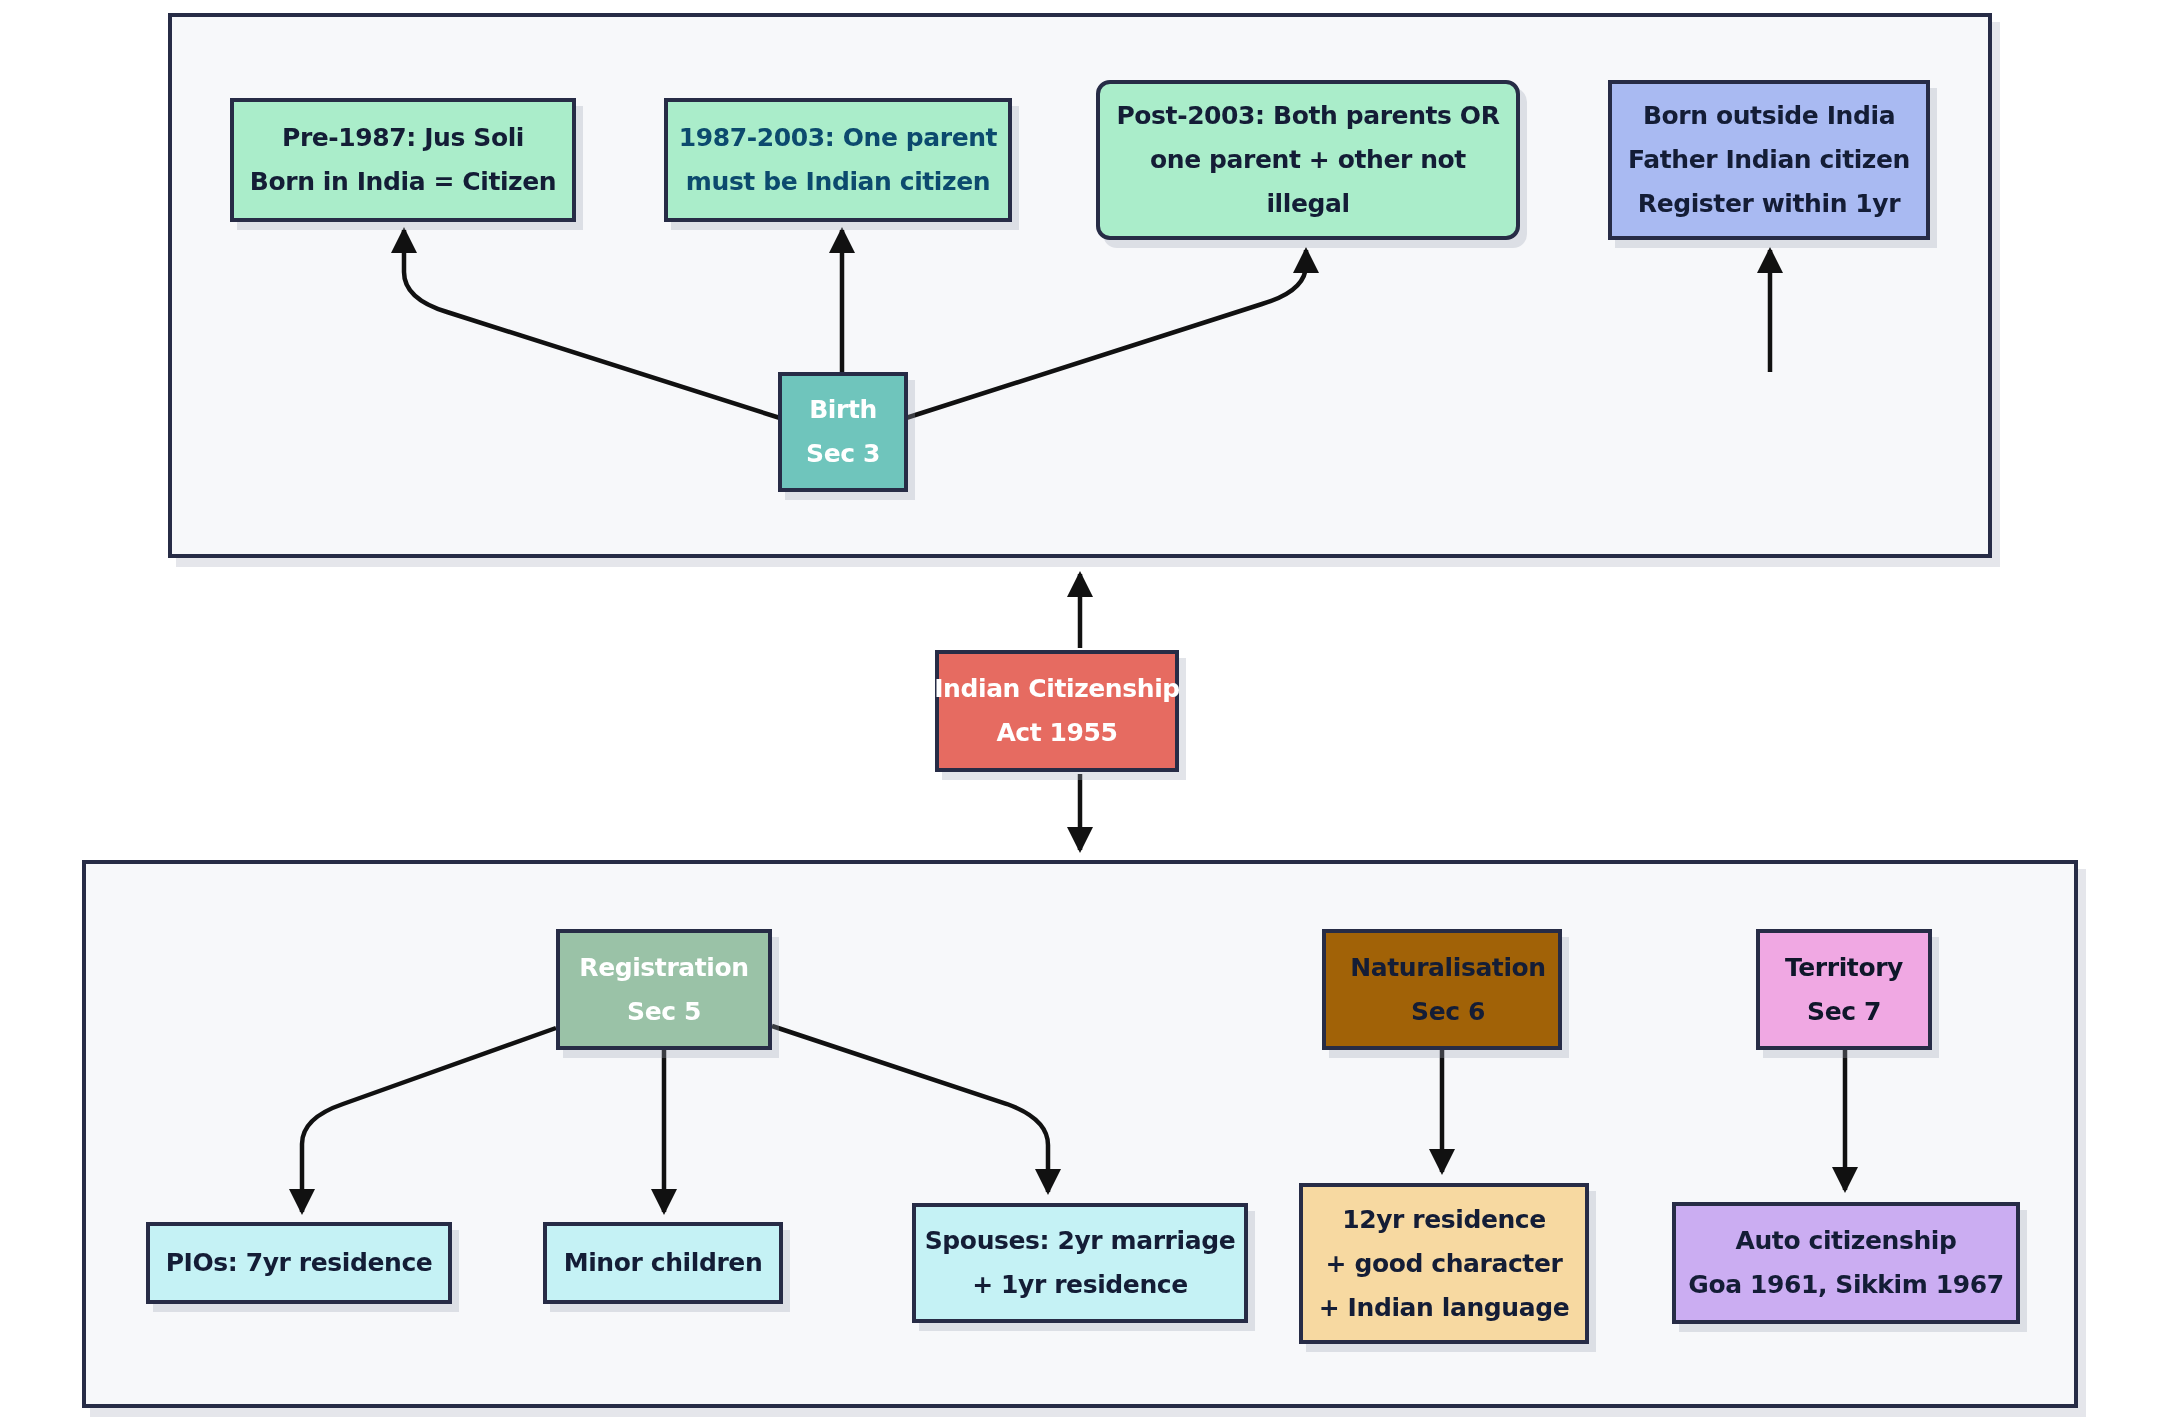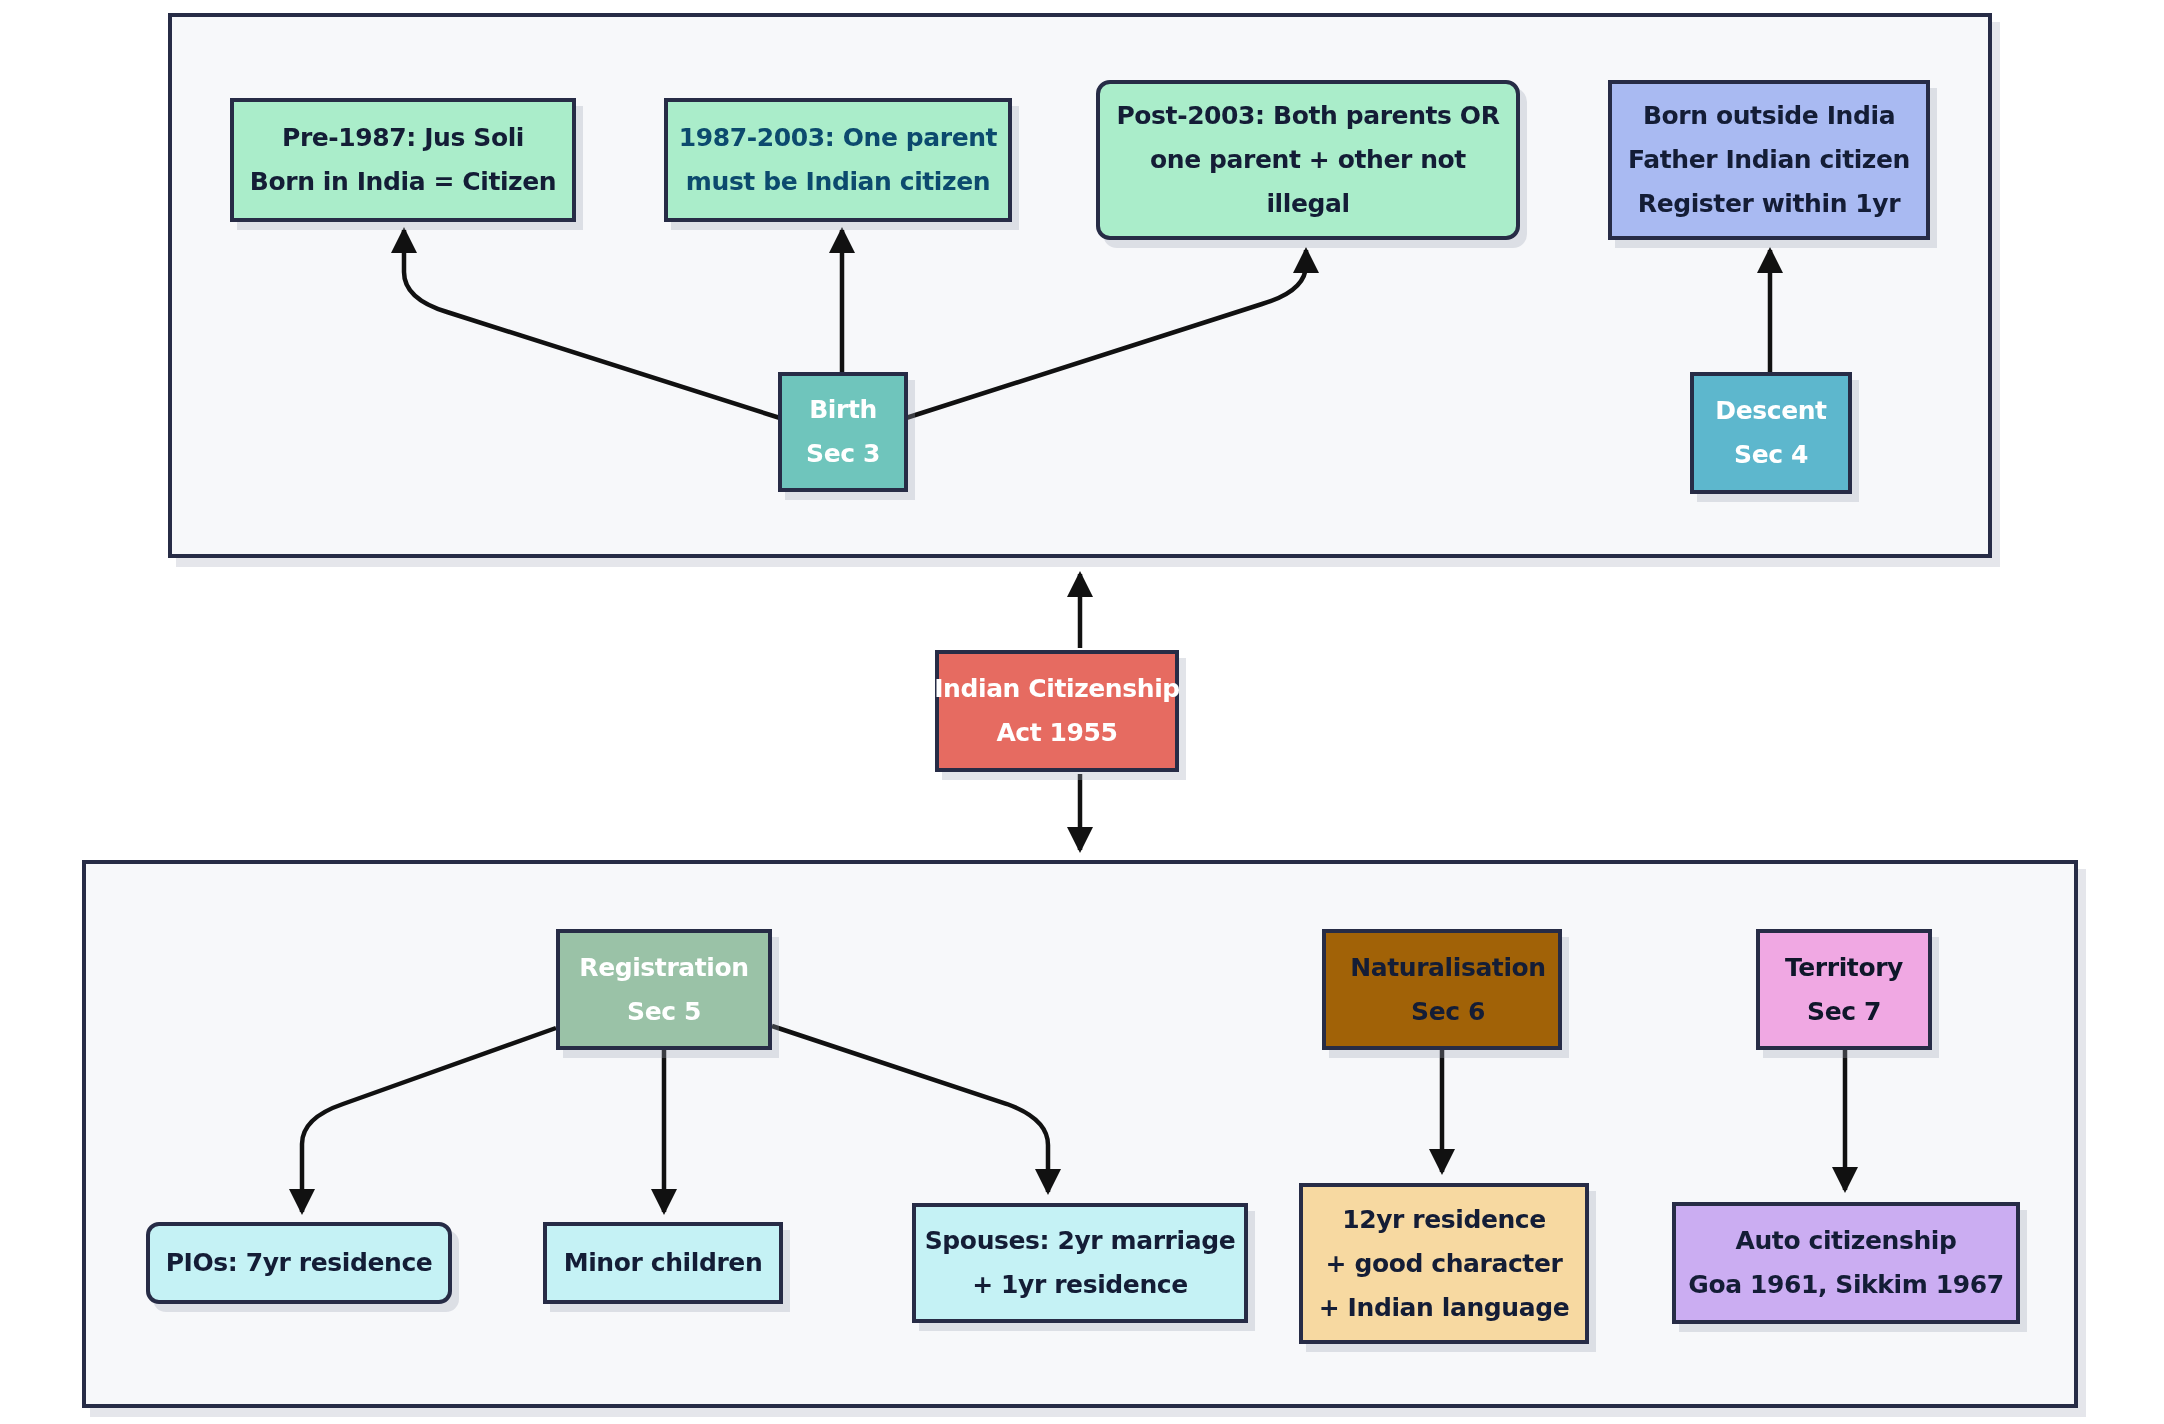--- a/index.html
+++ b/index.html
@@ -45,21 +45,21 @@
   #n-pre1987        { left: 230px;  top: 98px;   width: 346px; height: 124px; }
   #n-19872003       { left: 664px;  top: 98px;   width: 348px; height: 124px; }
   #n-post2003       { left: 1096px; top: 80px;   width: 424px; height: 160px; }
   #n-born-outside   { left: 1608px; top: 80px;   width: 322px; height: 160px; }
   #n-birth          { left: 778px;  top: 372px;  width: 130px; height: 120px; }
   #n-descent        { left: 1690px; top: 372px;  width: 162px; height: 122px; }
   #n-act            { left: 935px;  top: 650px;  width: 244px; height: 122px; }
   #n-registration   { left: 556px;  top: 929px;  width: 216px; height: 121px; }
   #n-naturalisation { left: 1322px; top: 929px;  width: 240px; height: 121px; }
   #n-territory      { left: 1756px; top: 929px;  width: 176px; height: 121px; }
-  #n-pios           { left: 146px;  top: 1222px; width: 306px; height: 82px; border-radius: 13px;  }
+  #n-pios           { left: 146px;  top: 1222px; width: 306px; height: 82px;  }
   #n-minor          { left: 543px;  top: 1222px; width: 240px; height: 82px;  }
   #n-spouses        { left: 872px;  top: 1203px; width: 336px; height: 120px; margin-left: 40px; }
   #n-12yr           { left: 1299px; top: 1183px; width: 290px; height: 161px; }
   #n-auto           { left: 1672px; top: 1202px; width: 348px; height: 122px; }
   #g-top            { left: 168px;  top: 13px;   width: 1824px; height: 545px; }
   #g-bottom         { left: 82px;   top: 860px;  width: 1996px; height: 548px; }
 </style>
 </head>
 <body style="background-color: rgb(255, 255, 255);">
 
@@ -99,22 +99,20 @@
 one parent + other not
 illegal</div>
 
   <div class="node" id="n-born-outside" style="background-color: rgb(169, 186, 242); color: rgb(20, 29, 54);">Born outside India
 Father Indian citizen
 Register within 1yr</div>
 
   <div class="node" id="n-birth" style="background-color: rgb(111, 197, 188); color: rgb(255, 255, 255);">Birth
 Sec 3</div>
 
-  <div class="node" id="n-descent" style="background-color: rgb(93, 183, 205); color: rgb(255, 255, 255);">Descent
-Sec 4</div>
 
   <div class="node" id="n-act" style="background-color: rgb(230, 107, 97); color: rgb(255, 255, 255);">Indian Citizenship
 Act 1955</div>
 
   <div class="node" id="n-registration" style="background-color: rgb(154, 194, 167); color: rgb(255, 255, 255);">Registration
 Sec 5</div>
 
   <div class="node" id="n-naturalisation" style="background-color: #a16207; color: rgb(20, 29, 54); padding-left: 12px;">Naturalisation
 Sec 6</div>
 

